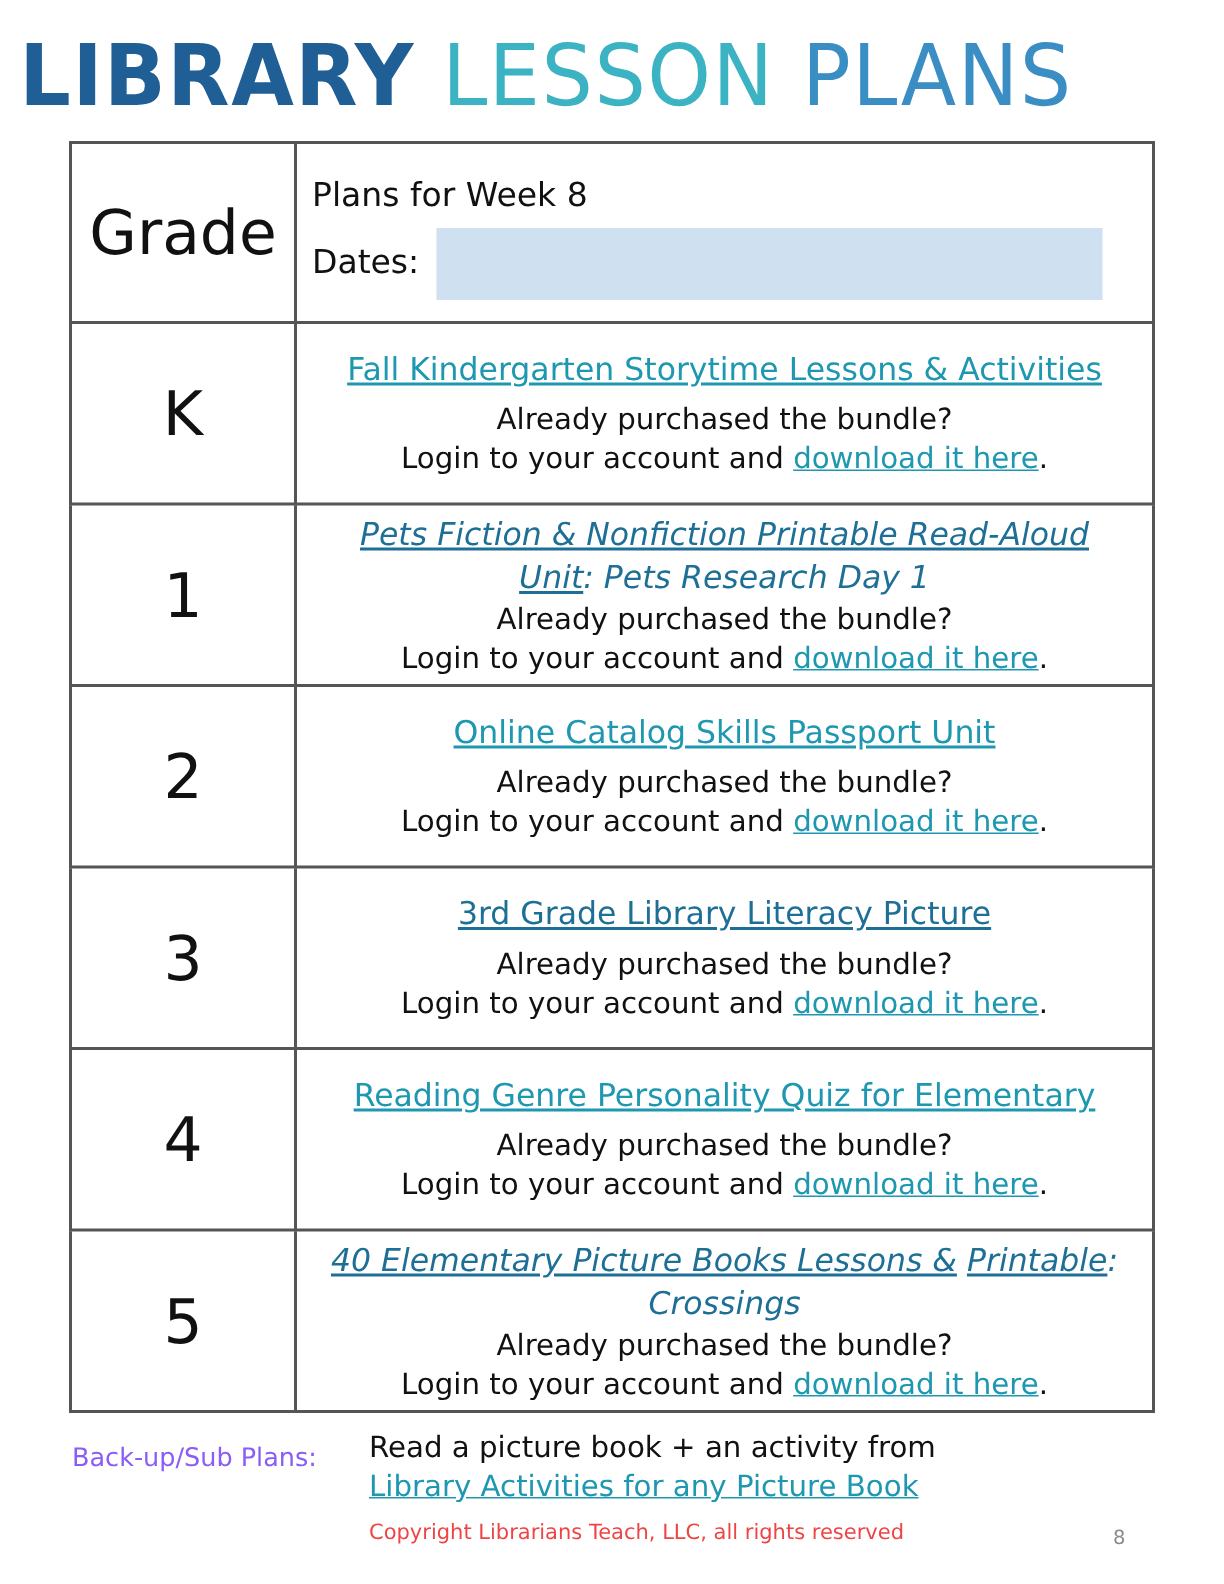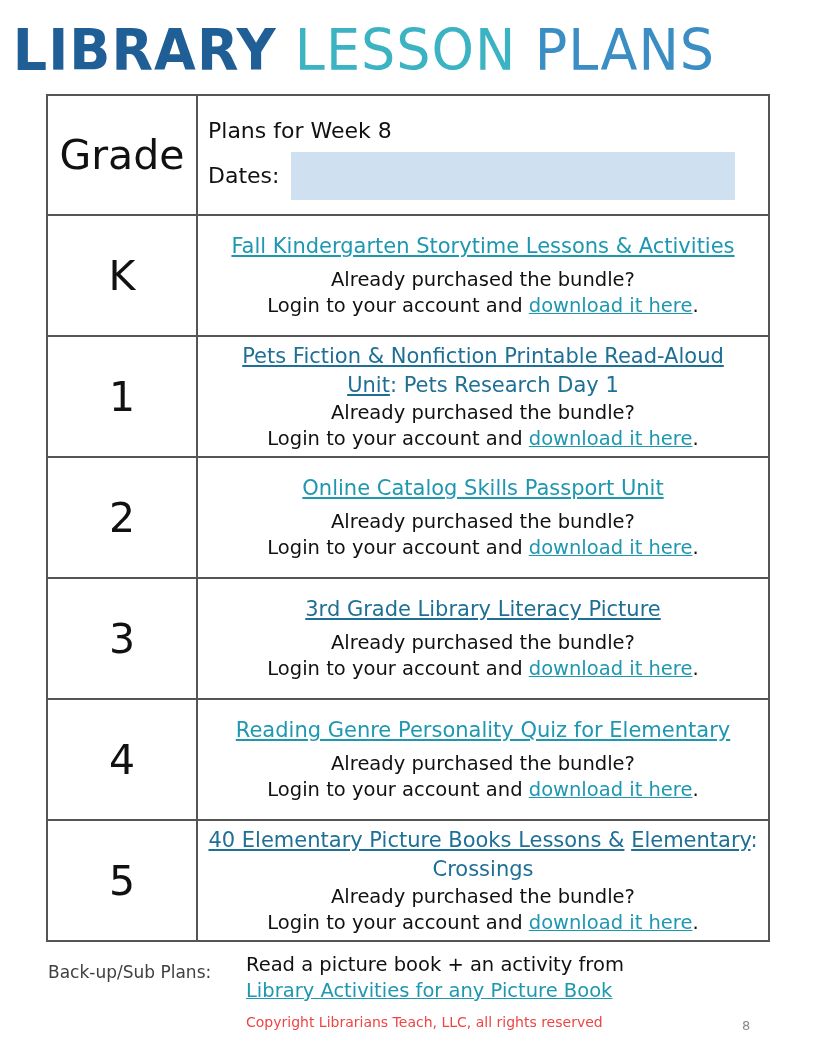--- a/index.html
+++ b/index.html
@@ -15,23 +15,23 @@
   tr.head td { height:118px; }
   td.headcell { padding-left:10px !important; font-size:22px; line-height:42px; color:#111;margin-left:43px; }
   .dates-row { display:flex; align-items:center; }
   .dates-box { display:inline-block; width:444px; height:48px; background:#cfe0f0; margin-left:12px; }
   tr.lesson td { height:119px; }
   td.content { text-align:center; font-size:19.5px; line-height:26px; color:#111; }
   .link { color:#1e97b0; text-decoration:underline; }
   .link.dark { color:#1e6f96; }
   .plain-blue { color:#1e6f96; }
   .lesson-title { font-size:21px; line-height:29px; margin-bottom:6px; }
-  .lesson-title.tight { margin-bottom:0; }
+  .lesson-title.tight { margin-bottom:0;font-style:italic; }
   .backup { position:absolute; left:46px; top:952px; width:724px; }
-  .backup-label { position:absolute; left:2px; top:10px; font-size:17px; color:#404040; }
+  .backup-label { position:absolute; left:2px; top:10px; font-size:17px; color:#8b5cf6; }
   .backup-text { position:absolute; left:200px; top:0; font-size:19.5px; line-height:26px; color:#111; }
   .copyright { position:absolute; left:246px; top:1014px; font-size:14px; color:#ef4444; }
   .pagenum { position:absolute; left:742px; top:1018px; font-size:13px; color:#8a8a8a; }
 </style>
 </head>
 <body>
 
 <div class="title">
   <span class="t1">LIBRARY</span>
   <span class="t2">LESSON</span>
@@ -93,21 +93,21 @@
     <td class="content">
       <div class="lesson-title"><a class="link">Reading Genre Personality Quiz for Elementary</a></div>
       <div>Already purchased the bundle?</div>
       <div><span>Login to your account and </span><a class="link">download it here</a><span>.</span></div>
     </td>
   </tr>
 
   <tr class="lesson">
     <td class="grade">5</td>
     <td class="content">
-      <div class="lesson-title tight"><a class="link dark">40 Elementary Picture Books Lessons &amp;</a> <a class="link dark">Elementary</a><span class="plain-blue">:</span></div>
+      <div class="lesson-title tight"><a class="link dark">40 Elementary Picture Books Lessons &amp;</a> <a class="link dark">Printable</a><span class="plain-blue">:</span></div>
       <div class="lesson-title tight plain-blue">Crossings</div>
       <div>Already purchased the bundle?</div>
       <div><span>Login to your account and </span><a class="link">download it here</a><span>.</span></div>
     </td>
   </tr>
 </tbody>
   </table>
 
 <div class="backup">
   <div class="backup-label">Back-up/Sub Plans:</div>

